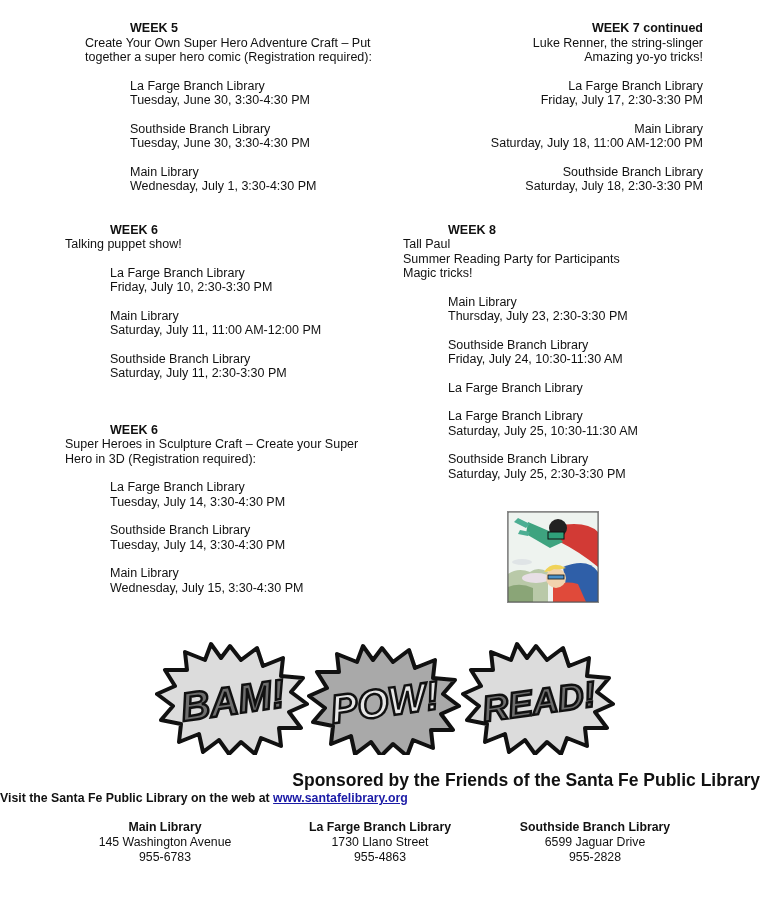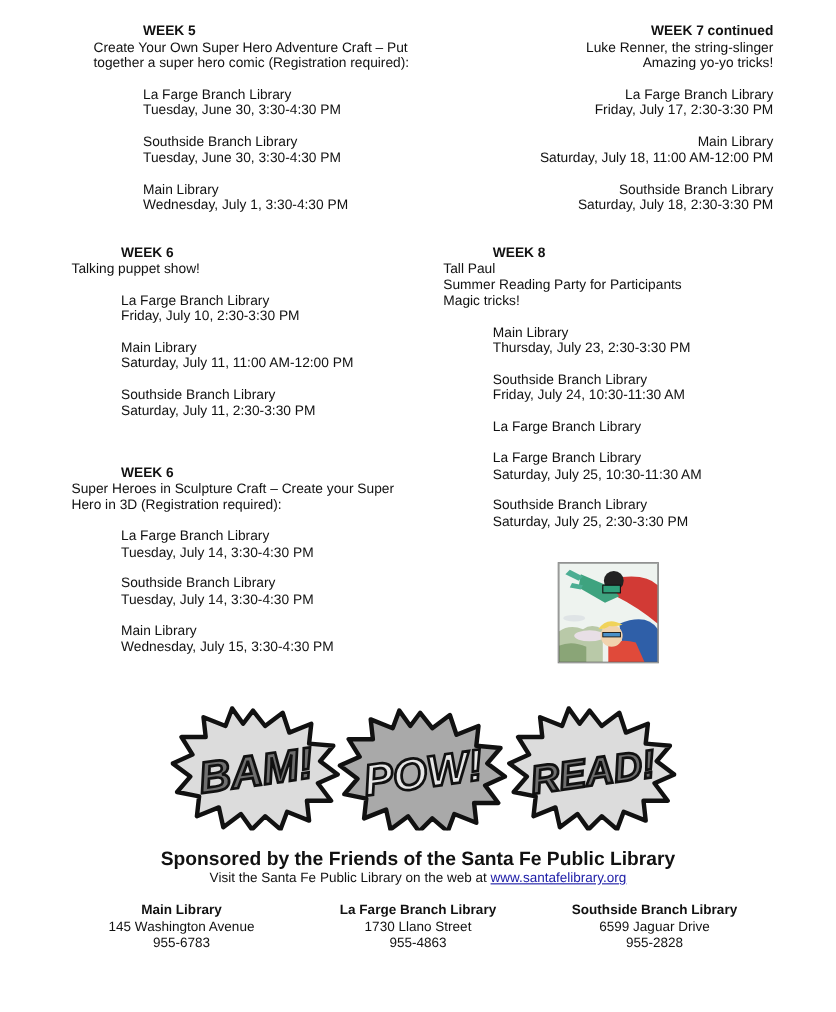--- a/index.html
+++ b/index.html
@@ -20,26 +20,26 @@
     .session:last-child { margin-bottom: 0; }
 
     .hero-img {
       position: absolute; left: 507px; top: 511px; width: 90px; height: 90px;
       border: 1px solid #888; overflow: hidden; background: #eef2ee;
     }
 
     .bursts { position: absolute; left: 155px; top: 640px; width: 460px; height: 115px; }
 
     .sponsor {
-      position: absolute; left: 0; width: 760px; top: 770px; text-align: center;
+      position: absolute; left: 0; width: 760px; top: 770px; text-align: right;
       font-weight: bold; font-size: 17.5px; line-height: 20px; color: #111;
     }
     .visit {
-      position: absolute; left: 0; width: 760px; top: 791px; text-align: center;
-      font-weight: normal; font-size: 12.3px; line-height: 14px; color: #111;
+      position: absolute; left: 0; width: 760px; top: 791px; 
+      font-weight: bold; font-size: 12.3px; line-height: 14px; color: #111;
     }
     .visit a { color: #1a1aa6; text-decoration: underline; }
 
     .branch {
       position: absolute; top: 820px; width: 200px; text-align: center;
       font-size: 12.3px; line-height: 14.8px;
     }
     .branch .bname { font-weight: bold; }
     .b1 { left: 65px; }
     .b2 { left: 280px; }

